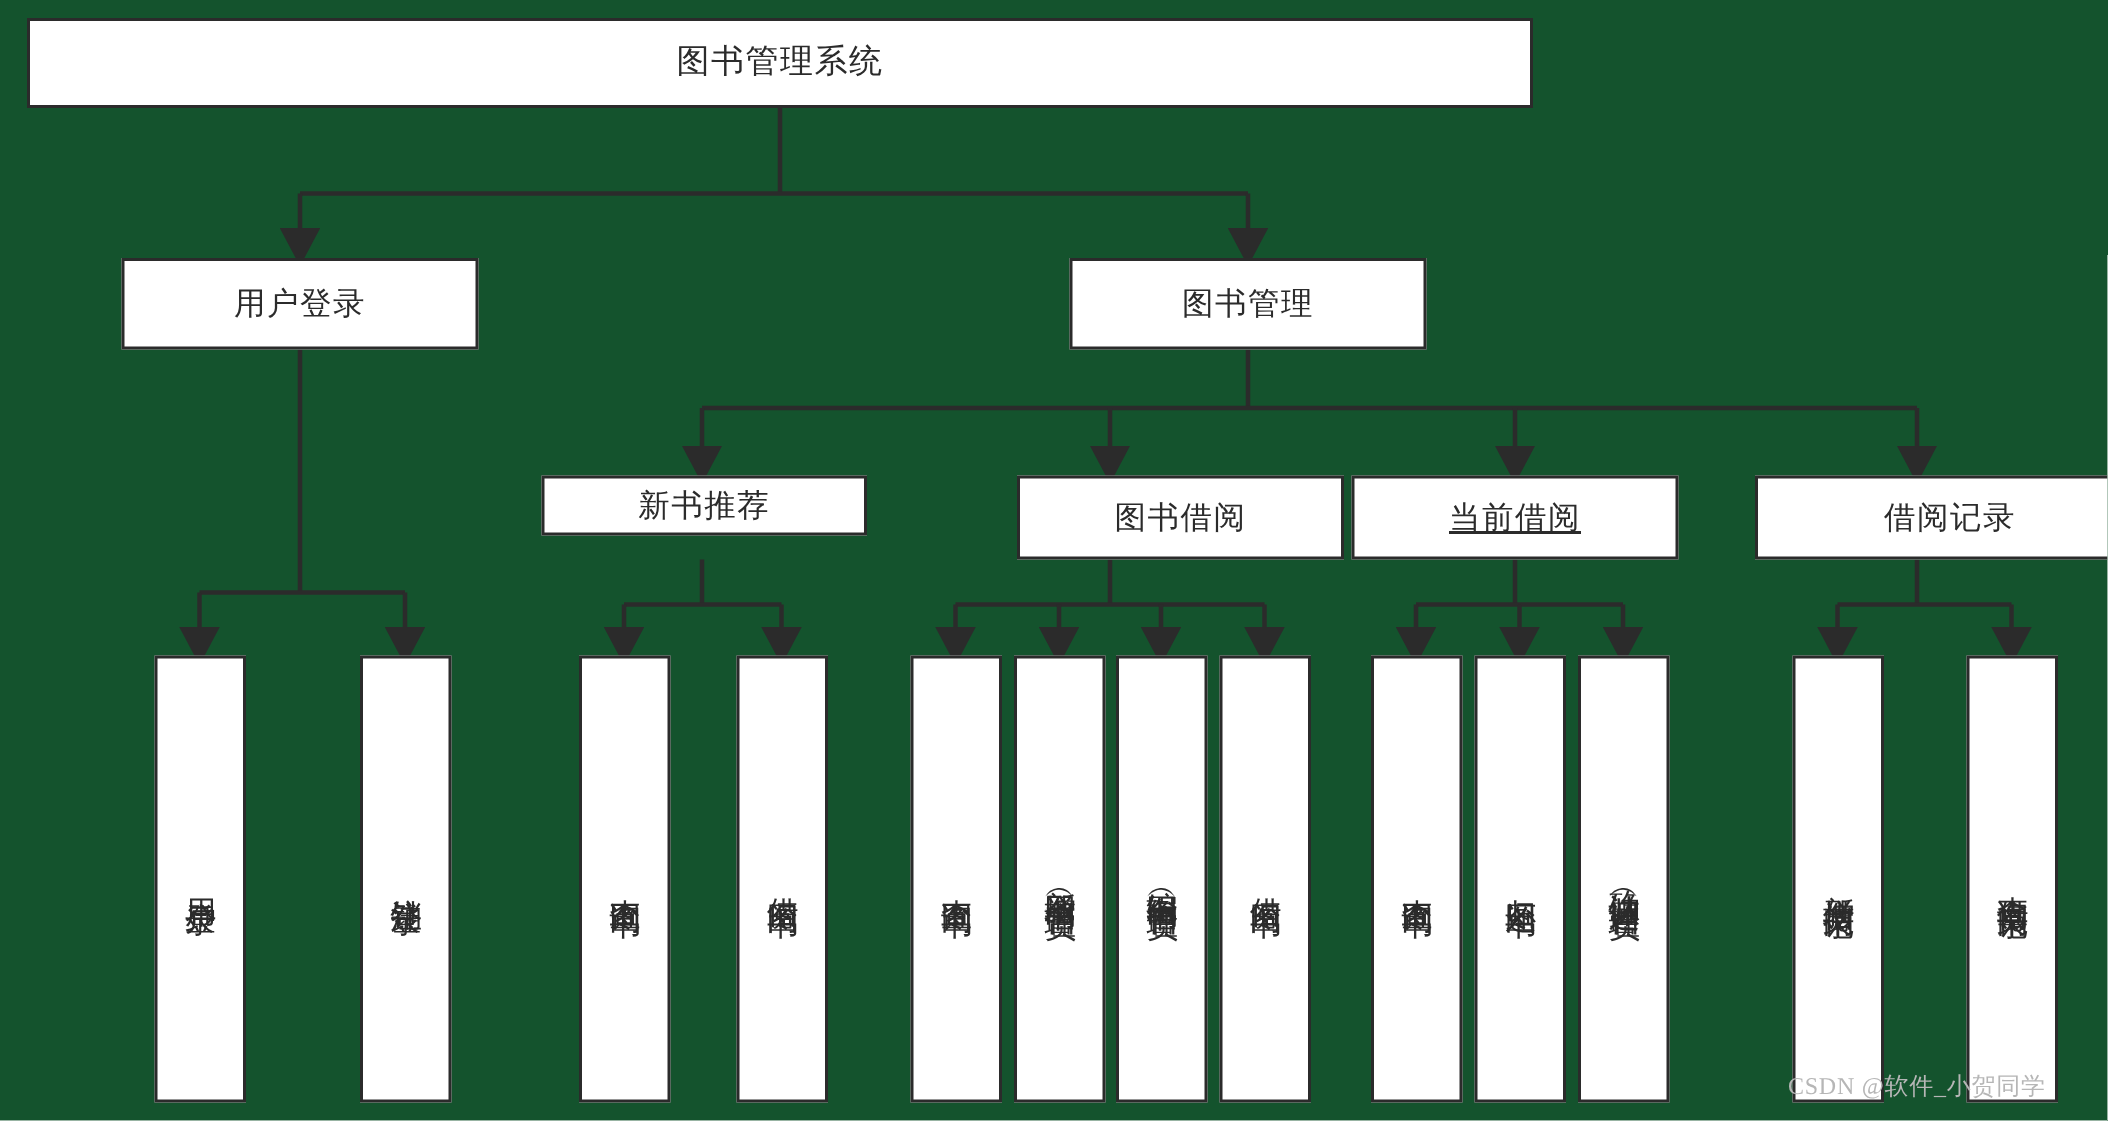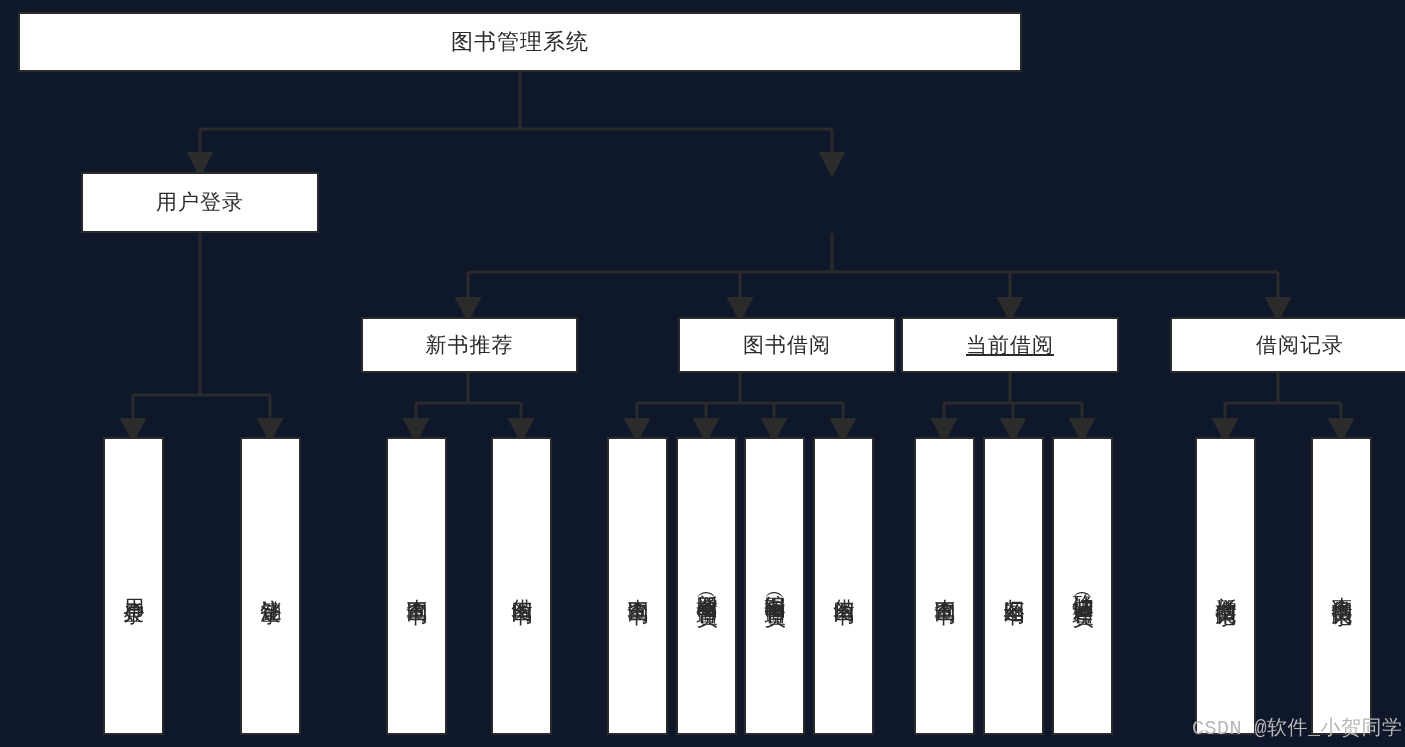--- a/index.html
+++ b/index.html
@@ -4,21 +4,21 @@
 <style>
   html, body {
     margin: 0;
     padding: 0;
     background: #ffffff;
   }
   #canvas {
     position: relative;
     width: 1405px;
     height: 747px;
-    background: #0f172a;
+    background: #14532d;
     font-family: "DejaVu Sans", "Liberation Sans", sans-serif;
     overflow: hidden;
   }
   #wires {
     position: absolute;
     left: 0;
     top: 0;
     width: 1405px;
     height: 747px;
     pointer-events: none;
@@ -49,25 +49,25 @@
     font-size: 21px;
     letter-spacing: 2px;
     padding: 4px 0;
   }
   .node.vert > span {
     display: block;
     white-space: nowrap;
   }
   .watermark {
     position: absolute;
-    font-size: 20px;
+    font-size: 16px;
     color: #b6b6b6;
     white-space: nowrap;
     letter-spacing: 0.5px;
-    font-family: Liberation Mono, monospace;
+    font-family: Liberation Serif, serif;
   }
 </style>
 </head>
 <body>
 
 <div id="canvas">
 
   <svg id="wires" viewBox="0 0 1405 747" xmlns="http://www.w3.org/2000/svg">
     <defs>
       <marker id="arrow" markerWidth="9" markerHeight="9" refX="1" refY="4.5" orient="auto" markerUnits="strokeWidth">
@@ -119,22 +119,25 @@
   </svg>
 
   <div class="node root" style="left:18px; top:12px; width:1004px; height:60px;">
     <span>图书管理系统</span>
   </div>
 
   <div class="node horiz" style="left:81px; top:172px; width:238px; height:61px;">
     <span>用户登录</span>
   </div>
 
-
-  <div class="node horiz" style="left:361px; top:317px; width:217px; height:56px;">
+  <div class="node horiz" style="left:713px; top:172px; width:238px; height:61px;">
+    <span>图书管理</span>
+  </div>
+
+  <div class="node horiz" style="left:361px; top:317px; width:217px; height:40px;">
     <span>新书推荐</span>
   </div>
 
   <div class="node horiz" style="left:631px; top:317px; width:218px; height:56px;margin-left:47px;">
     <span>图书借阅</span>
   </div>
 
   <div class="node horiz" style="left:901px; top:317px; width:218px; height:56px;text-decoration:underline;">
     <span>当前借阅</span>
   </div>

